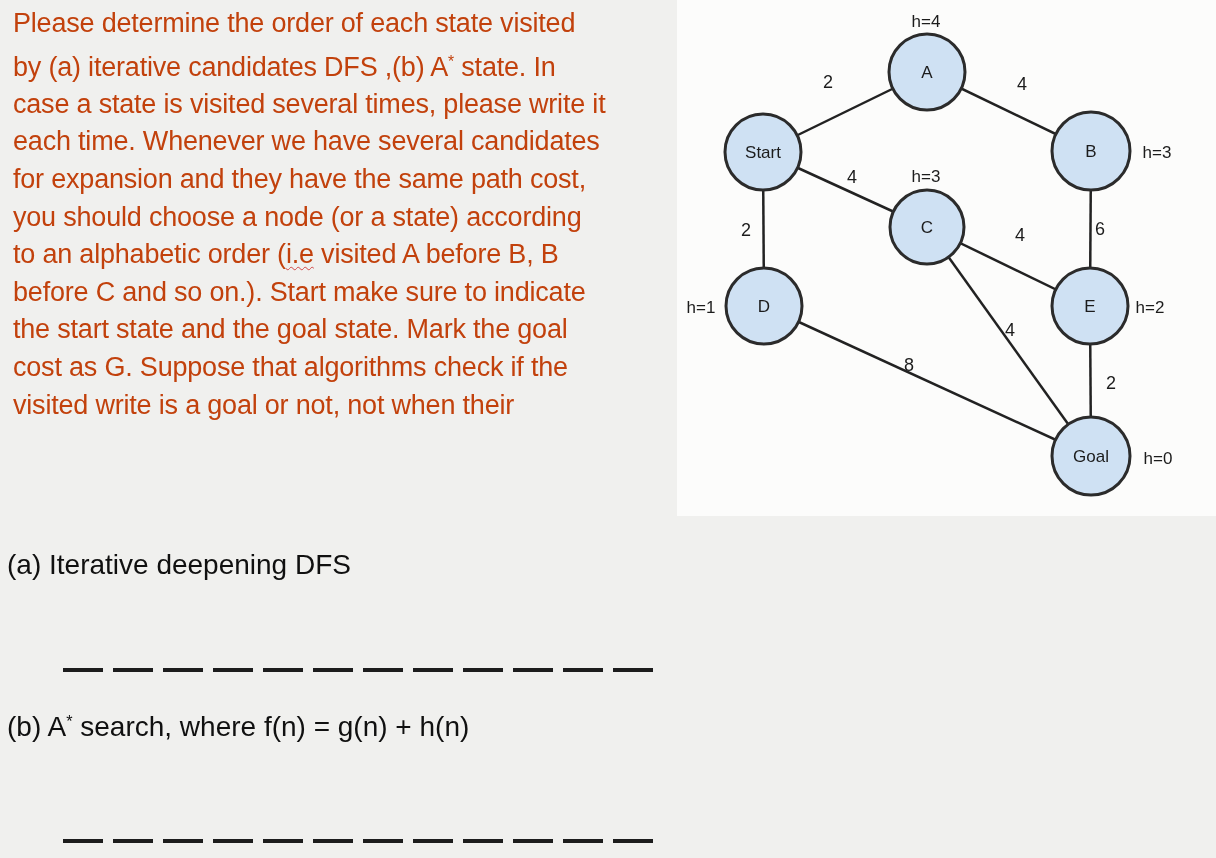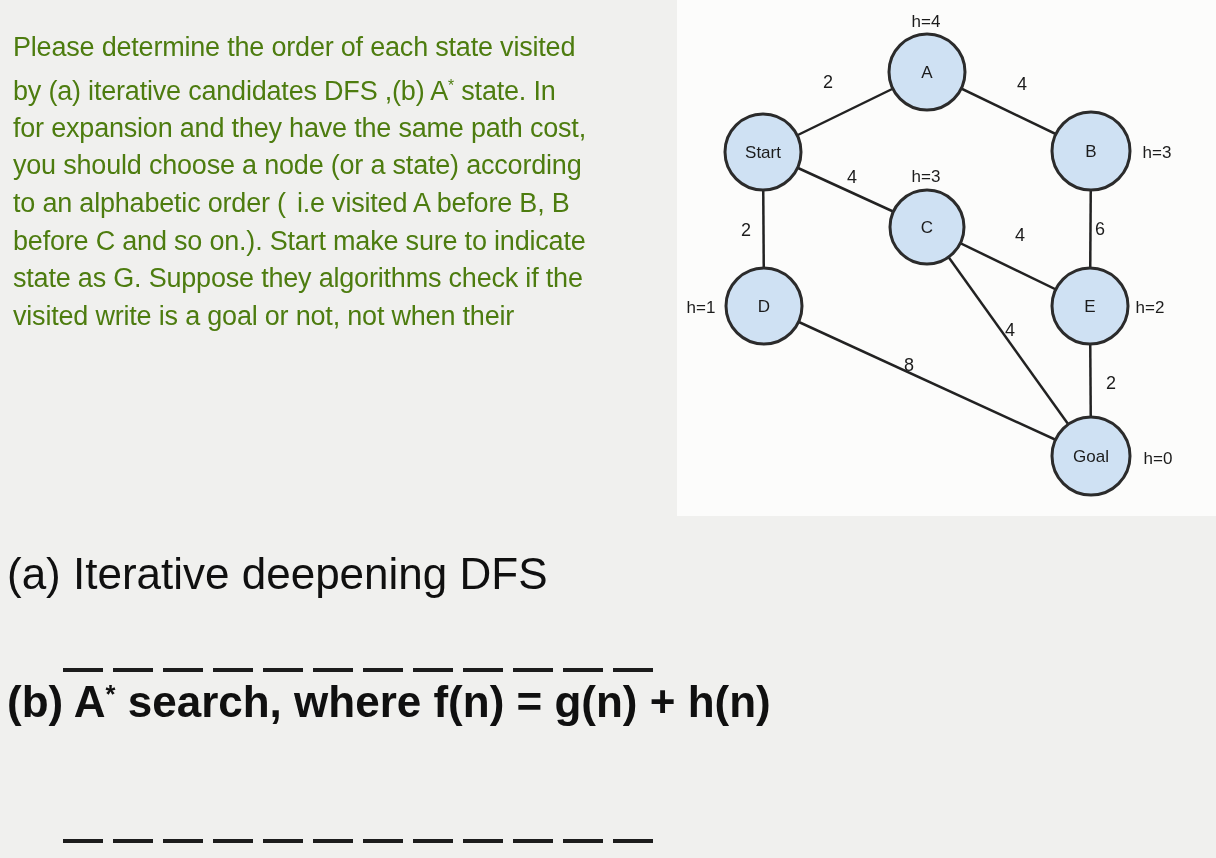--- a/index.html
+++ b/index.html
@@ -6,73 +6,76 @@
   body{
     width:1216px;height:858px;
     background:#f0f0ee;
     position:relative;
     overflow:hidden;
     font-family:"Liberation Sans",sans-serif;
     color:#161616;
   }
   .intro{
     position:absolute;
-    left:13px;top:29px;width:662px;
+    left:13px;top:5px;width:662px;
     font-size:27px;
     line-height:37.6px;
     letter-spacing:-0.2px;
-    color:#4d7c0f;
+    color:#c2410c;
   }
   .iline{white-space:pre;}
   .sup{
     font-size:58%;
     vertical-align:0.55em;
   }
   .typo{
+    text-decoration:underline;
     text-decoration-style:wavy;
     text-decoration-color:#d24545;
     text-decoration-thickness:1px;
     text-underline-offset:3px;
-    margin-left:11px;
   }
   .panel{
     position:absolute;
     left:677px;top:0;
     width:539px;height:516px;
     background:#fcfcfb;
   }
   .qheading{
     position:absolute;
     left:7px;
-    font-size:44px;
+    font-size:28px;
     color:#101010;
     white-space:pre;
   }
   #qa{top:549px;}
-  #qb{top:677px;font-weight:bold;}
+  #qb{top:711px;}
   .answer-line{
     position:absolute;
     left:63px;
     width:592px;height:4px;
     background:repeating-linear-gradient(90deg,#1c1c1c 0 40px,rgba(0,0,0,0) 40px 50px);
   }
   #answer-a{top:668px;}
   #answer-b{top:839px;}
 </style>
 </head>
 <body>
 
 <div class="intro">
   <div class="iline">Please determine the order of each state visited</div>
   <div class="iline"><span>by (a) iterative candidates DFS ,(b) A</span><span class="sup">*</span><span> state. In</span></div>
+  <div class="iline">case a state is visited several times, please write it</div>
+  <div class="iline">each time. Whenever we have several candidates</div>
   <div class="iline">for expansion and they have the same path cost,</div>
   <div class="iline">you should choose a node (or a state) according</div>
   <div class="iline"><span>to an alphabetic order (</span><span class="typo">i.e</span><span> visited A before B, B</span></div>
   <div class="iline">before C and so on.). Start make sure to indicate</div>
-  <div class="iline">state as G. Suppose they algorithms check if the</div>
+  <div class="iline">the start state and the goal state. Mark the goal</div>
+  <div class="iline">cost as G. Suppose that algorithms check if the</div>
   <div class="iline">visited write is a goal or not, not when their</div>
 </div>
 
 <div class="panel">
   <svg id="graph-svg" width="539" height="516" viewBox="0 0 539 516">
       <line x1="86" y1="152" x2="250" y2="72" stroke="#222222" stroke-width="2.5"></line>
       <line x1="250" y1="72" x2="414" y2="151" stroke="#222222" stroke-width="2.5"></line>
       <line x1="86" y1="152" x2="250" y2="227" stroke="#222222" stroke-width="2.5"></line>
       <line x1="86" y1="152" x2="87" y2="306" stroke="#222222" stroke-width="2.5"></line>
       <line x1="250" y1="227" x2="413" y2="306" stroke="#222222" stroke-width="2.5"></line>

